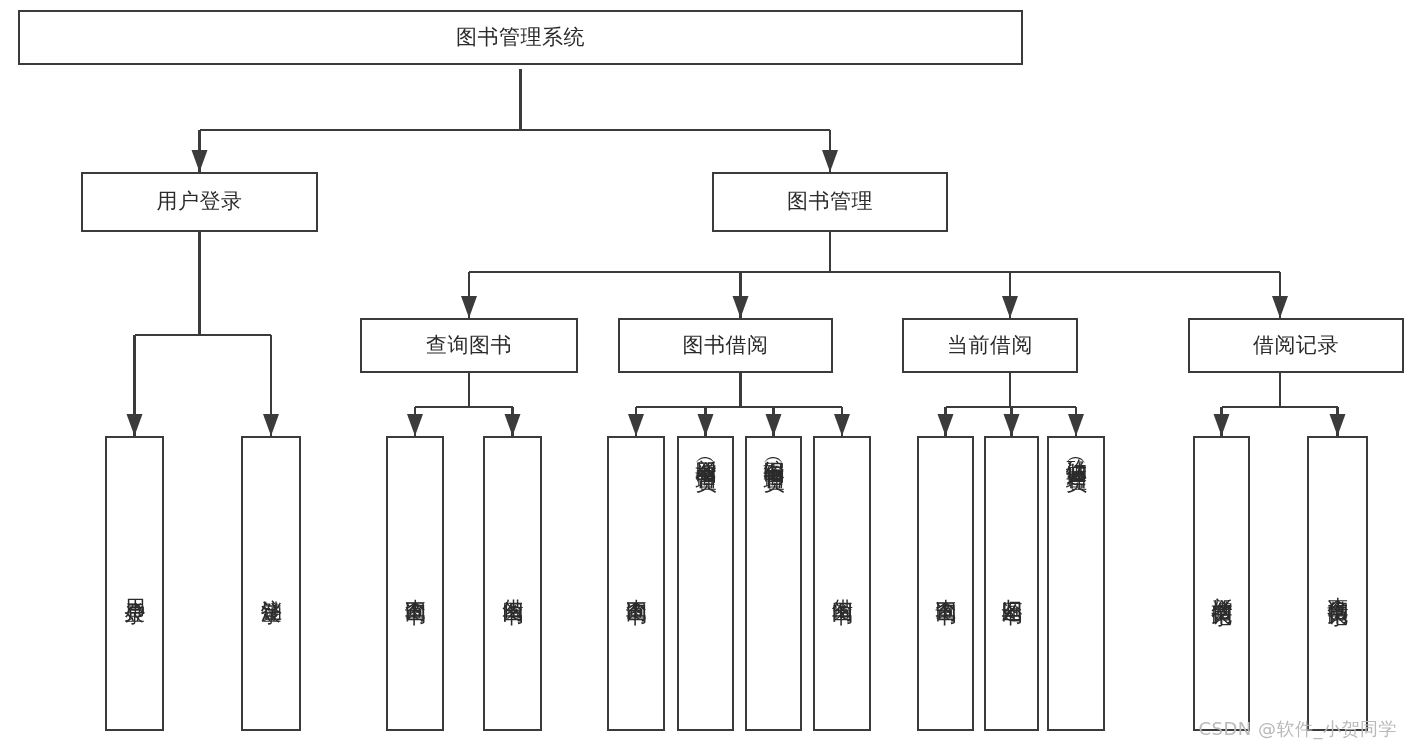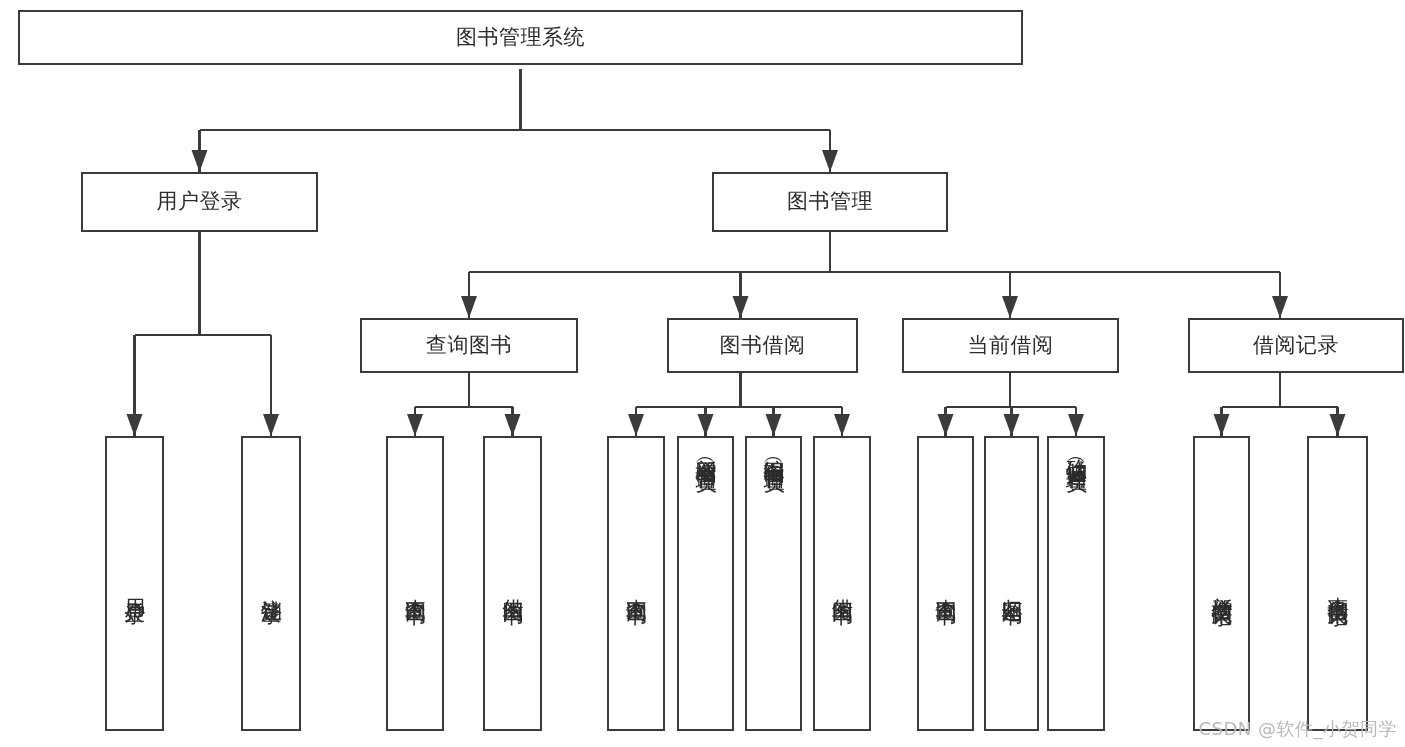--- a/index.html
+++ b/index.html
@@ -138,24 +138,24 @@
     </div>
     <div class="node-box" style="left: 81px; top: 172px; width: 237px; height: 60px; border-color: rgb(59, 59, 59); background: rgb(255, 255, 255);">
       <span class="node-label" style="color: rgb(43, 43, 43);">用户登录</span>
     </div>
     <div class="node-box" style="left: 712px; top: 172px; width: 236px; height: 60px; border-color: rgb(59, 59, 59); background: rgb(255, 255, 255);">
       <span class="node-label" style="color: rgb(43, 43, 43);">图书管理</span>
     </div>
     <div class="node-box" style="left: 360px; top: 318px; width: 218px; height: 55px; border-color: rgb(59, 59, 59); background: rgb(255, 255, 255);">
       <span class="node-label" style="color: rgb(43, 43, 43);">查询图书</span>
     </div>
-    <div class="node-box" style="left: 667px; top: 318px; width: 191px; height: 55px; border-color: rgb(59, 59, 59); background: rgb(255, 255, 255);">
+    <div class="node-box" style="left: 618px; top: 318px; width: 215px; height: 55px; border-color: rgb(59, 59, 59); background: rgb(255, 255, 255);">
       <span class="node-label" style="color: rgb(43, 43, 43);">图书借阅</span>
     </div>
-    <div class="node-box" style="left: 902px; top: 318px; width: 217px; height: 55px; border-color: rgb(59, 59, 59); background: rgb(255, 255, 255);">
+    <div class="node-box" style="left: 902px; top: 318px; width: 176px; height: 55px; border-color: rgb(59, 59, 59); background: rgb(255, 255, 255);">
       <span class="node-label" style="color: rgb(43, 43, 43);">当前借阅</span>
     </div>
     <div class="node-box" style="left: 1188px; top: 318px; width: 216px; height: 55px; border-color: rgb(59, 59, 59); background: rgb(255, 255, 255);">
       <span class="node-label" style="color: rgb(43, 43, 43);">借阅记录</span>
     </div>
     <div class="node-box vertical centered" style="left: 105px; top: 436px; width: 59px; height: 295px; border-color: rgb(59, 59, 59); background: rgb(255, 255, 255);">
       <span class="node-label" style="color: rgb(43, 43, 43);">用户登录</span>
     </div>
     <div class="node-box vertical centered" style="left: 241px; top: 436px; width: 60px; height: 295px; border-color: rgb(59, 59, 59); background: rgb(255, 255, 255);">
       <span class="node-label" style="color: rgb(43, 43, 43);">注销登录</span>

